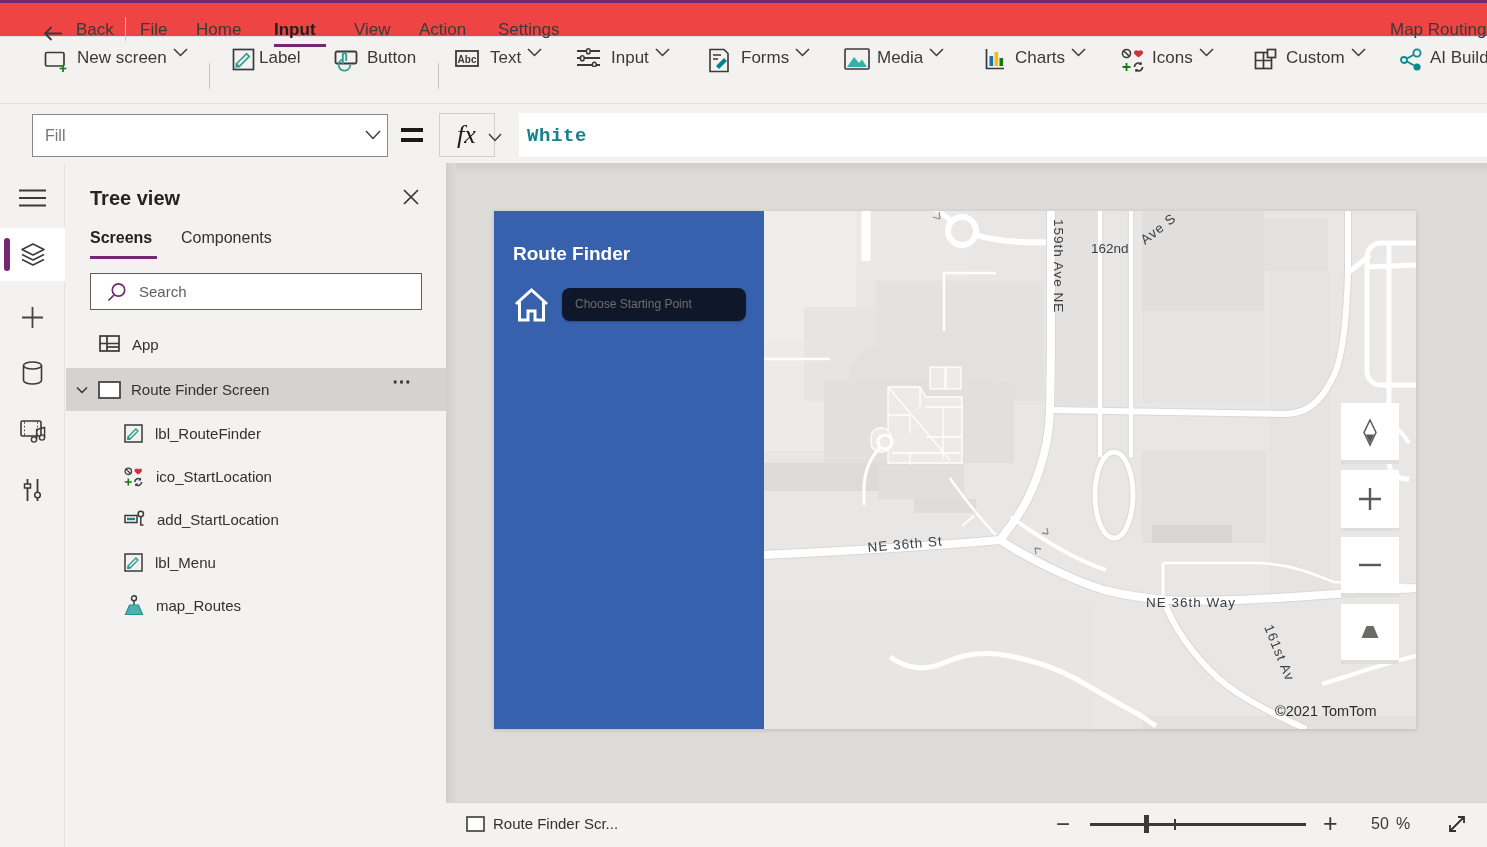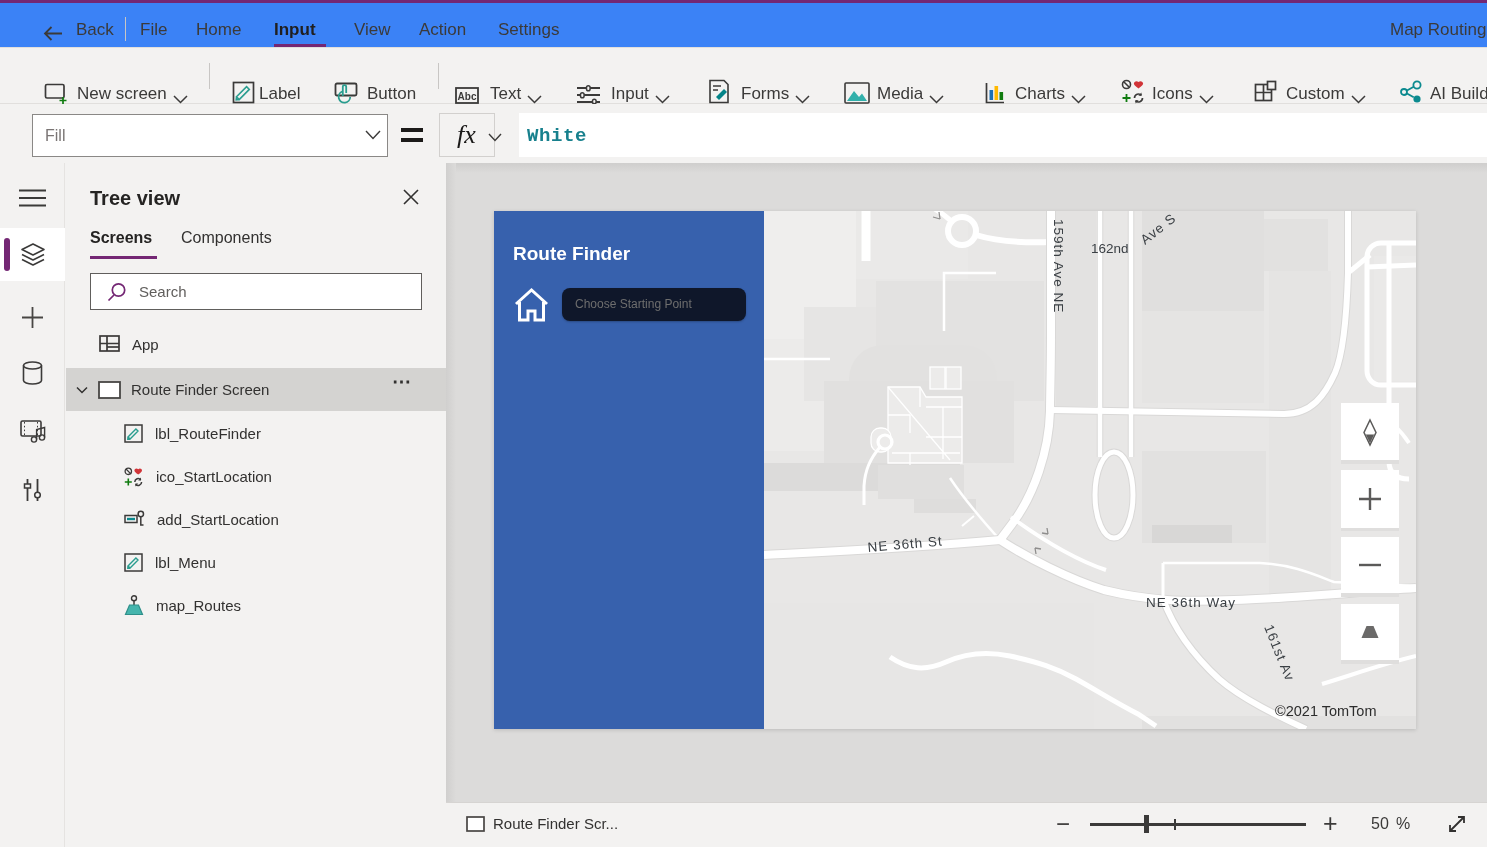--- a/index.html
+++ b/index.html
@@ -2,25 +2,25 @@
 <html><head>
 <meta charset="utf-8">
 <style>
   * { margin:0; padding:0; box-sizing:border-box; }
   html,body { width:1487px; height:847px; overflow:hidden; }
   body { font-family:"Liberation Sans", sans-serif; position:relative; background:#f3f2f1; }
   .abs { position:absolute; }
   
   #strip { left:0; top:0; width:1487px; height:3px; background:#742774; }
   
-  #menubar { left:0; top:3px; width:1487px; height:45px; background:#3b82f6; border-bottom:1px solid #e1dfdd; }
+  #menubar { left:0; top:3px; width:1487px; height:34px; background:#ef4444; border-bottom:1px solid #e1dfdd; }
   .mitem { position:absolute; top:0; height:45px; line-height:53px; font-size:17px; color:#3b3a39; white-space:nowrap; }
   
   #ribbon { left:0; top:48px; width:1487px; height:56px; background:#f3f2f1; border-bottom:1px solid #e1dfdd; }
-  .ritem { position:absolute; top:0; height:56px; display:flex; align-items:flex-end; font-size:17px; color:#3b3a39; white-space:nowrap; }
+  .ritem { position:absolute; top:0; height:56px; display:flex; align-items:flex-start; font-size:17px; color:#3b3a39; white-space:nowrap; }
   .ritem svg { display:block; }
   .rlabel { margin-left:9px; }
   .chev { margin-left:6px; }
   .rsep { position:absolute; top:15px; width:1px; height:26px; background:#c8c6c4; }
   
   #fbar { left:8px; top:104px; width:1487px; height:59px; background:#f3f2f1; }
   #fillbox { position:absolute; left:24px; top:10px; width:356px; height:43px; background:#fff; border:1px solid #8a8886; font-size:16px; color:#7a7574; line-height:41px; padding-left:12px; }
     #fxbox { position:absolute; left:431px; top:9px; width:56px; height:44px; background:#f3f2f1; border:1px solid #d2d0ce; }
   #finput { position:absolute; left:511px; top:9px; width:976px; height:44px; background:#fff; }
   #finput span { position:absolute; left:8px; top:12px; font-family:"Liberation Mono", monospace; font-size:19px; font-weight:700; color:#17808d; letter-spacing:0.6px; }

